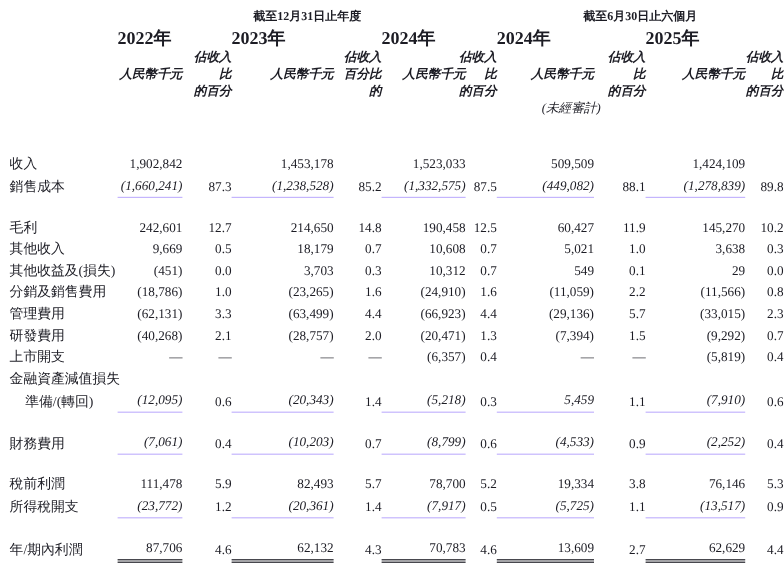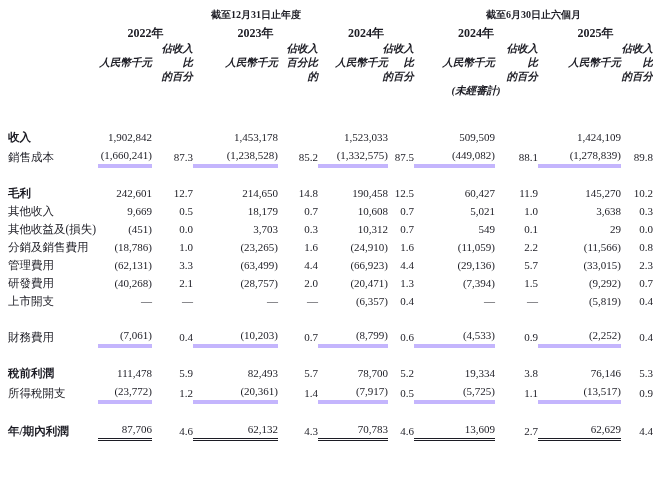--- a/index.html
+++ b/index.html
@@ -12,35 +12,35 @@
   table{
     border-collapse:collapse;table-layout:fixed;width:653px;
     margin-top:6px;
   }
   td{
     padding:0;font-size:11px;line-height:18px;height:18px;
     white-space:nowrap;overflow:visible;vertical-align:bottom;
   }
   
   .grp{text-align:center;font-weight:700;font-size:10px;}
-  .yr{text-align:center;font-weight:700;font-size:12px;}
+  .yr{text-align:left;font-weight:700;font-size:15px;}
   tr.hl td{height:14px;line-height:14px;font-size:10.5px;}
   .ah,.ph{position:relative;font-family:Liberation Serif, serif;}
   .ah span,.ph span{
     position:absolute;right:0;bottom:0;white-space:nowrap;
     font-weight:700;font-style:italic;
   }
   .nt{text-align:center;}
-  .nt span{font-weight:700;font-style:italic;}
+  .nt span{font-weight:400;font-style:italic;}
   
   .lab{text-align:left;padding-left:8px;font-size:11.5px;}
-  .lab.b{font-weight:700;}
+  .lab.b{font-weight:400;}
   .lab.ind{padding-left:21px;}
   .amt,.pct{text-align:right;}
-  td.ru{border-bottom:4px solid #c4b5fd;}
+  td.ru{border-bottom:1px solid #c4b5fd;font-style:italic;}
   td.rd{border-bottom:3px double #1c1c24;}
   tr.spacer td{height:16px;line-height:16px;}
 </style>
 </head>
 <body>
 
 <div class="page">
   <table>
     <colgroup>
       <col style="width:98px">
@@ -274,20 +274,46 @@
           <td class="pct">—</td>
           <td class="amt">—</td>
           <td class="pct">—</td>
           <td class="amt">(6,357)</td>
           <td class="pct">0.4</td>
           <td class="amt">—</td>
           <td class="pct">—</td>
           <td class="amt">(5,819)</td>
           <td class="pct">0.4</td>
         </tr>
+        <tr>
+          <td class="lab">金融資產減值損失</td>
+          <td class="amt"></td>
+          <td class="pct"></td>
+          <td class="amt"></td>
+          <td class="pct"></td>
+          <td class="amt"></td>
+          <td class="pct"></td>
+          <td class="amt"></td>
+          <td class="pct"></td>
+          <td class="amt"></td>
+          <td class="pct"></td>
+        </tr>
+        <tr>
+          <td class="lab ind">準備/(轉回)</td>
+          <td class="amt ru">(12,095)</td>
+          <td class="pct">0.6</td>
+          <td class="amt ru">(20,343)</td>
+          <td class="pct">1.4</td>
+          <td class="amt ru">(5,218)</td>
+          <td class="pct">0.3</td>
+          <td class="amt ru">5,459</td>
+          <td class="pct">1.1</td>
+          <td class="amt ru">(7,910)</td>
+          <td class="pct">0.6</td>
+        </tr>
         <tr class="spacer">
           <td colspan="11"></td>
         </tr>
         <tr>
           <td class="lab">財務費用</td>
           <td class="amt ru">(7,061)</td>
           <td class="pct">0.4</td>
           <td class="amt ru">(10,203)</td>
           <td class="pct">0.7</td>
           <td class="amt ru">(8,799)</td>

